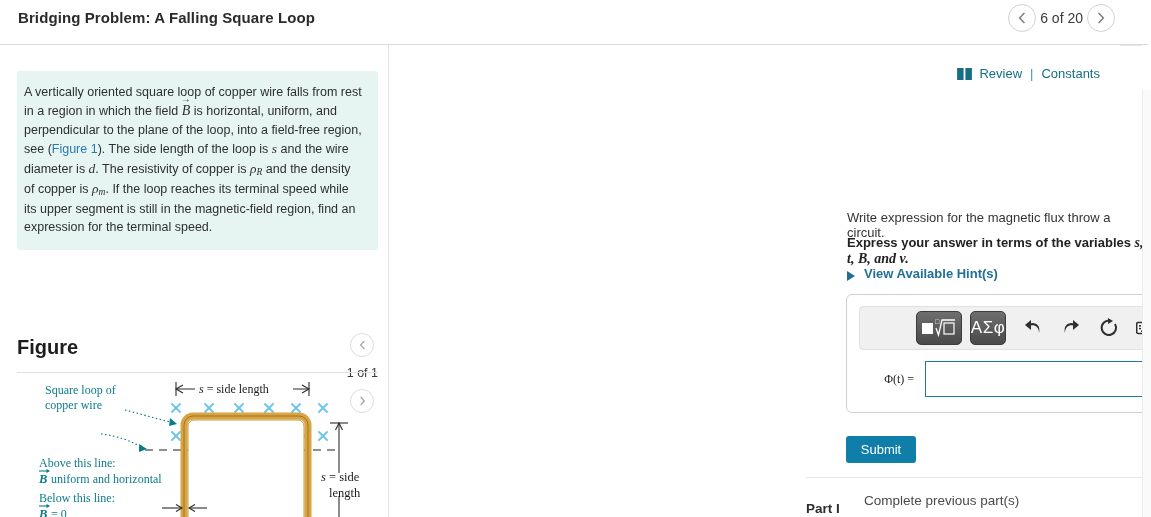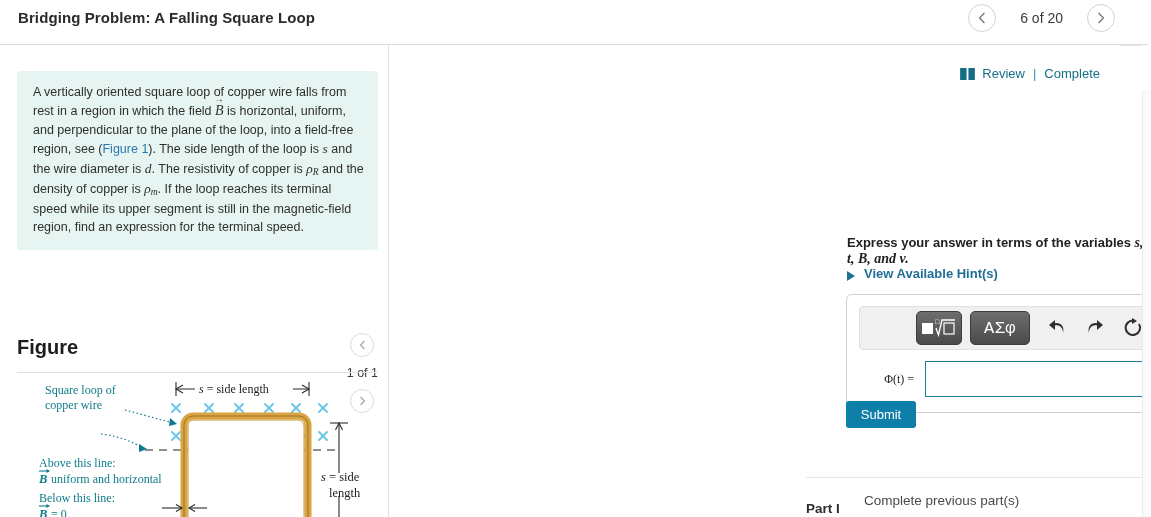--- a/index.html
+++ b/index.html
@@ -14,38 +14,38 @@
 
   
   .header {
     position: absolute; left:0; top:0; width:1148px; height:45px;
     border-bottom: 1px solid #dcdcdc; background:#fff;
   }
   .header-title {
     position:absolute; left:18px; top:9px;
     font-size:15px; font-weight:bold; color:#2b2b2b; letter-spacing:0.1px;
   }
-  .pager { position:absolute; right:33px; top:4px; display:flex; align-items:center; gap:24px;justify-content:flex-end; }
+  .pager { position:absolute; right:33px; top:4px; display:flex; align-items:center; gap:4px;justify-content:flex-end; }
   .circ-btn {
     width:28px; height:28px; border-radius:50%;
     border:1px solid #d2d2d2; background:#fff;
     display:flex; align-items:center; justify-content:center;
     color:#6a6a6a; font-size:12px; line-height:1;
   }
   .pager-label { font-size:14px; color:#3b3b3b; }
 
   
   .left-col {
     position:absolute; left:0; top:45px; width:389px; height:472px;
     background:#fff; border-right:1px solid #e2e2e2;
   }
   .problem-box {
     position:absolute; left:17px; top:26px; width:361px;
     background:#e6f4f2; border-radius:3px;
-    padding:12px 14px 14px 16px;
+    padding:12px 14px 14px 7px;
   }
   .problem-text {
     font-size:12.5px; color:#2f2f2f; line-height:1.44; margin:0;
   }
   .mi { font-family:"Liberation Serif", serif; font-style:italic; font-size:13.5px; }
   .mi-up { font-family:"Liberation Serif", serif; font-style:normal; }
   .vecB { position:relative; display:inline-block; font-family:"Liberation Serif", serif; font-style:italic; font-size:14px; }
   .vecB::after {
     content:"\2192"; position:absolute; left:-1px; top:-9px;
     font-size:10px; font-style:normal; letter-spacing:-1px;
@@ -113,39 +113,39 @@
     display:flex; align-items:center; padding-left:56px; gap:0px;
   }
   .mbtn {
     height:34px; border-radius:5px;
     background:linear-gradient(#6e6e6e,#4a4a4a);
     border:1px solid #3c3c3c;
     display:flex; align-items:center; justify-content:center;
     color:#fff; margin-right:8px;
   }
   .mbtn-tpl { width:46px; }
-  .mbtn-greek { width:60px; font-family:Liberation Mono, monospace; font-size:17px; letter-spacing:0.5px; }
+  .mbtn-greek { width:36px; font-family:Liberation Sans, sans-serif; font-size:17px; letter-spacing:0.5px; }
   .ico-btn {
     width:38px; height:30px; display:flex; align-items:center; justify-content:center;
     color:#3a3a3a;
   }
 
   .ans-row { position:absolute; left:0; top:66px; width:100%; display:flex; align-items:center; }
   .ans-label {
     width:78px; text-align:right; padding-right:11px;
     font-family:"Liberation Serif", serif; font-size:12px; color:#1e1e1e;
   }
   .ans-input {
     width:278px; height:36px;
     border:1px solid #1e7a99; background:#fff; outline:none;
     font-size:14px; padding:0 8px; font-family:"Liberation Sans", sans-serif;
   }
 
   .submit-btn {
-    position:absolute; left:457px; top:356px; width:70px; height:27px;
+    position:absolute; left:457px; top:391px; width:70px; height:27px;
     background:#0f7ea8; color:#fff; border:none; border-radius:3px;
     font-size:13px; font-family:"Liberation Sans", sans-serif; cursor:pointer;
   }
 
   .part-row {
     position:absolute; left:417px; width:689px; height:45px;
     display:flex; align-items:center; border-top:1px solid #e6e6e6;
   }
   .part-row-i { top:432px; }
   .part-row-name { font-size:13.5px; font-weight:bold; color:#2e2e2e; width:48px;margin-top:16px; }
@@ -321,24 +321,25 @@
 
   <div class="right-col">
 
     <div class="review-bar">
       <svg class="book-icon" viewBox="0 0 16 13">
         <rect x="0" y="0" width="7" height="13" fill="#156e86"></rect>
         <rect x="9" y="0" width="7" height="13" fill="#156e86"></rect>
       </svg>
       <span>Review</span>
       <span class="review-sep">|</span>
-      <span>Complete</span>
-    </div>
-
-
+      <span>Constants</span>
+    </div>
+
+
+    <div class="q-text">Write expression for the magnetic flux throw a circuit.</div>
 
     <div class="q-bold">
       <span>Express your answer in terms of the variables </span><span class="mi-up" style="font-style:italic;font-size:14px;">s, t, B, and v.</span>
     </div>
 
     <div class="hints">
       <span class="caret-right"></span>
       <span>View Available Hint(s)</span>
     </div>
 

